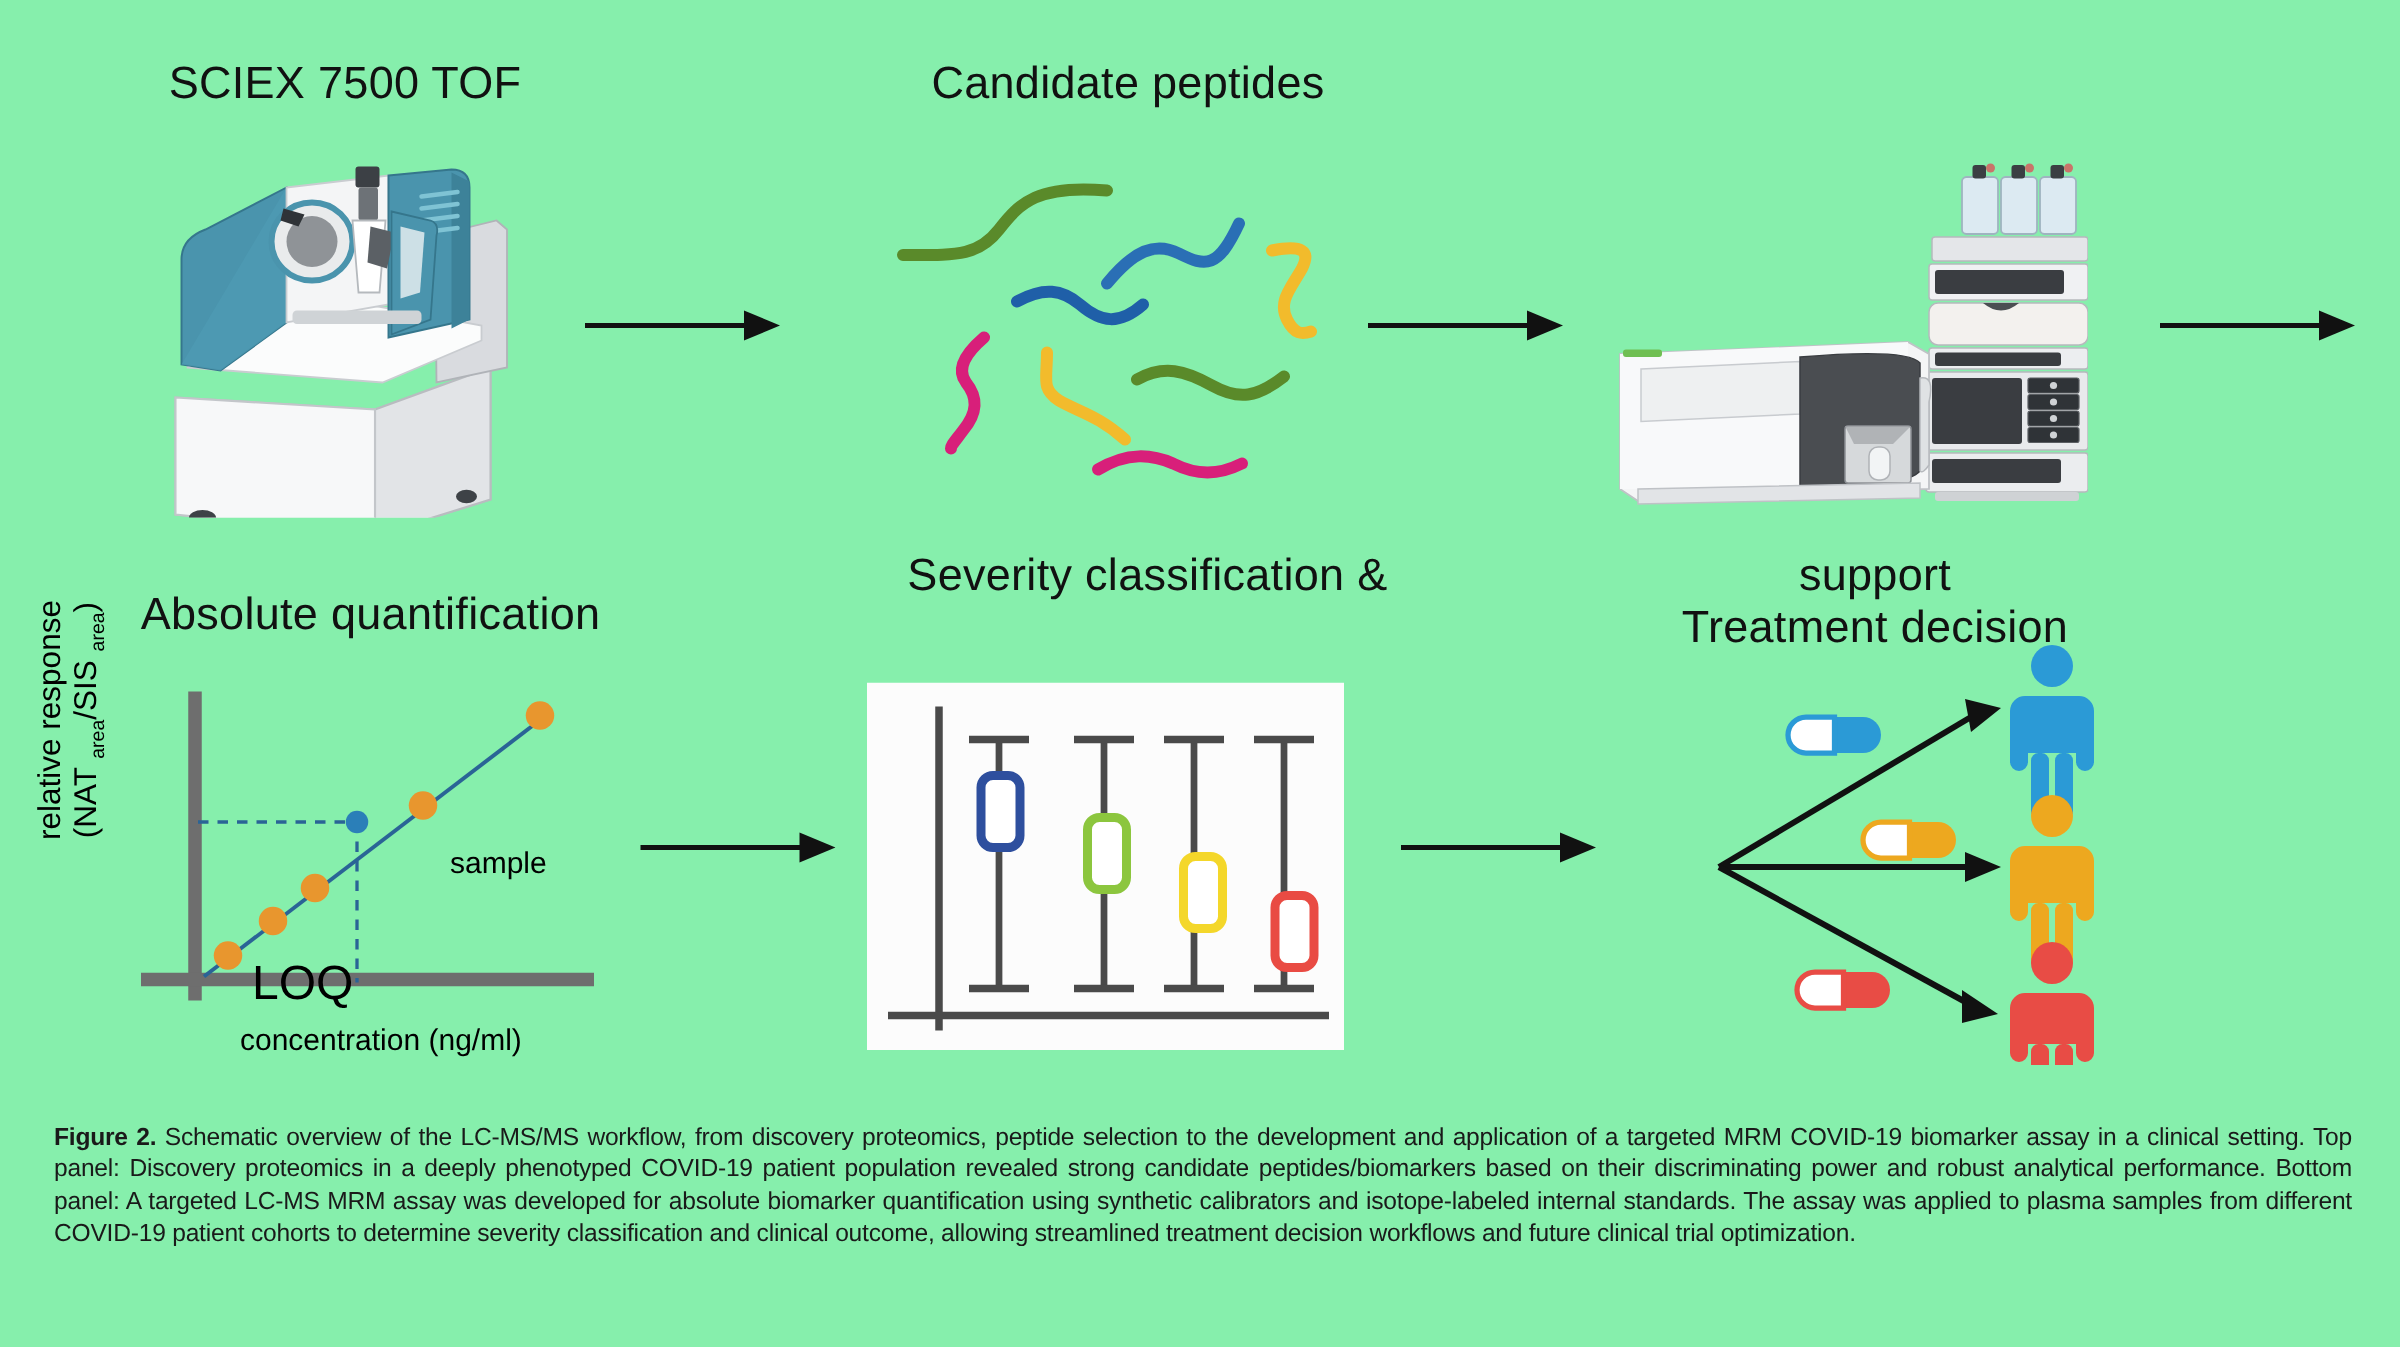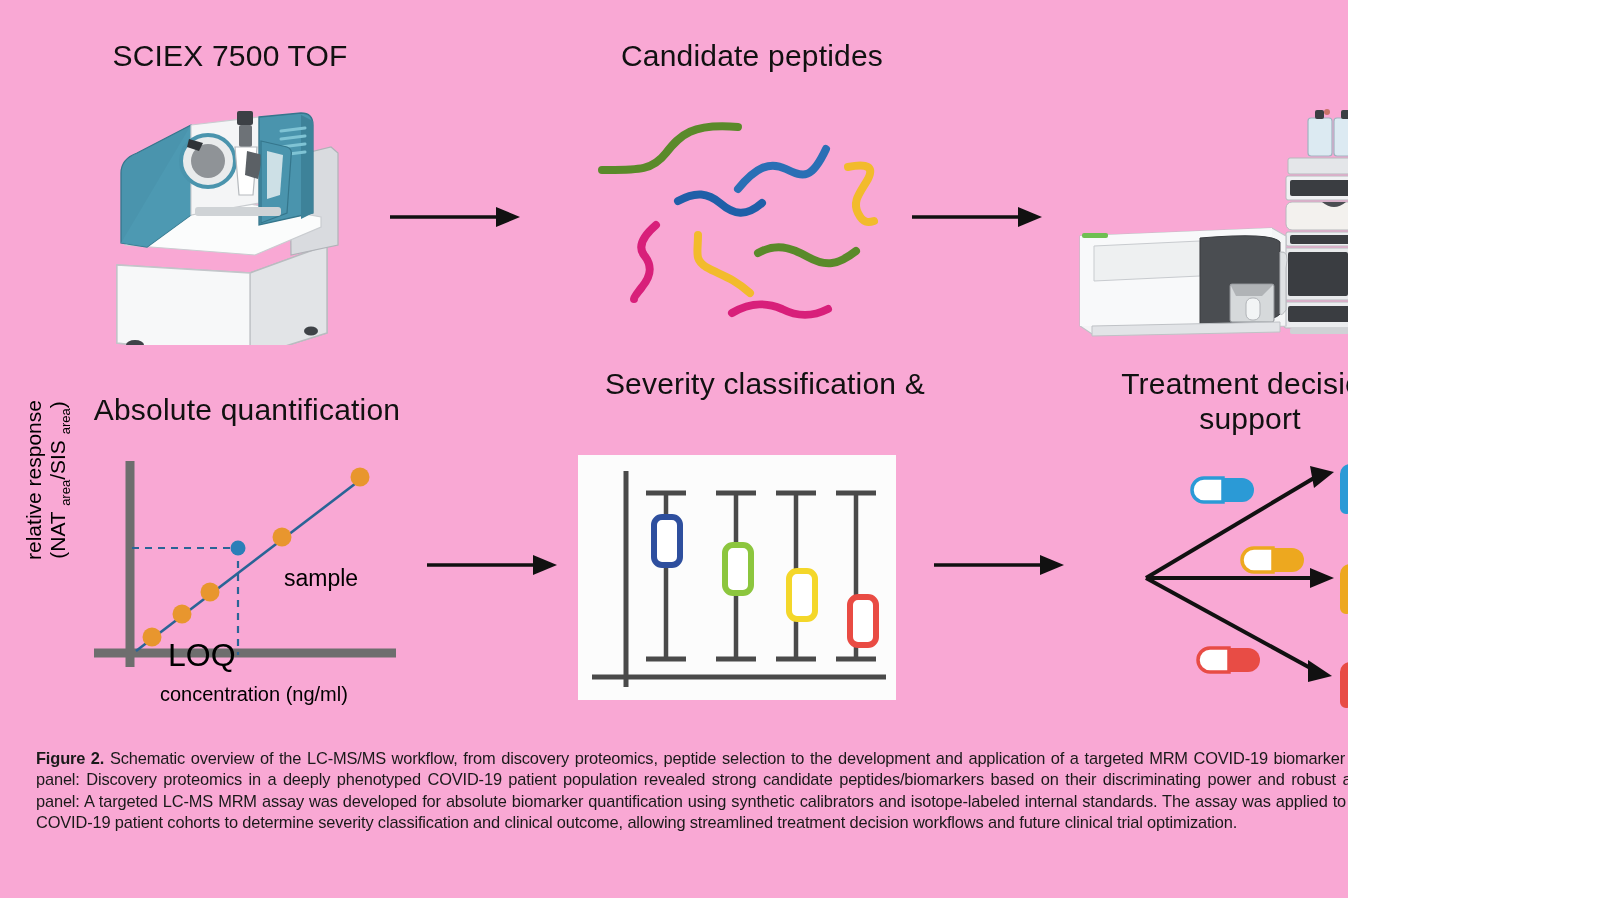--- a/index.html
+++ b/index.html
@@ -6,23 +6,23 @@
     margin: 0;
     padding: 0;
     background: #ffffff;
   }
   body {
     font-family: "Liberation Sans", sans-serif;
     color: #000000;
   }
   #figure-root {
     position: relative;
-    width: 1348px;
+    width: 1600px;
     height: 898px;
-    background: #f9a8d4;
+    background: #86efac;
     overflow: hidden;
   }
 
   
   .panel-title {
     position: absolute;
     text-align: center;
     font-family: "Liberation Sans", sans-serif;
     font-size: 30px;
     font-weight: 400;
@@ -69,21 +69,21 @@
   }
   #ylabel-wrap .sub { font-size: 13px; vertical-align: sub; }
   #xlabel {
     left: 160px;
     top: 683px;
     width: 260px;
     text-align: left;
     font-size: 20px;
   }
   #loq-label { left: 168px; top: 637px; font-size: 32px; }
-  #sample-label { left: 284px; top: 565px; font-size: 23px; }
+  #sample-label { left: 300px; top: 565px; font-size: 20px; }
 </style>
 </head>
 <body>
 
 <div id="figure-root">
 
   <div class="panel-title" style="left:60px; top:38px; width:340px;">SCIEX 7500 TOF</div>
 
   <div class="panel-title" style="left:572px; top:38px; width:360px;">Candidate peptides</div>
 
@@ -232,22 +232,22 @@
     </svg>
   </div>
 
   <div class="panel-title" style="left:40px; top:392px; width:360px;margin-left:27px;">Absolute quantification</div>
 
   <div class="abs panel-title" style="left:555px; top:366px; width:370px;text-align:right;">
     <div>Severity classification &amp;</div>
   </div>
 
   <div class="abs panel-title" style="left:1080px; top:366px; width:340px;">
+    <div>support</div>
     <div>Treatment decision</div>
-    <div>support</div>
   </div>
 
   <div class="abs" style="left:0px; top:0px; width:420px; height:720px;">
 
     <div id="ylabel-wrap">
       <div>relative response</div>
       <div><span>(NAT </span><span class="sub">area</span><span>/SIS </span><span class="sub">area</span><span>)</span></div>
     </div>
 
     <svg class="abs" style="left:86px; top:455px;" width="320" height="230" viewBox="0 0 320 230" xmlns="http://www.w3.org/2000/svg">

